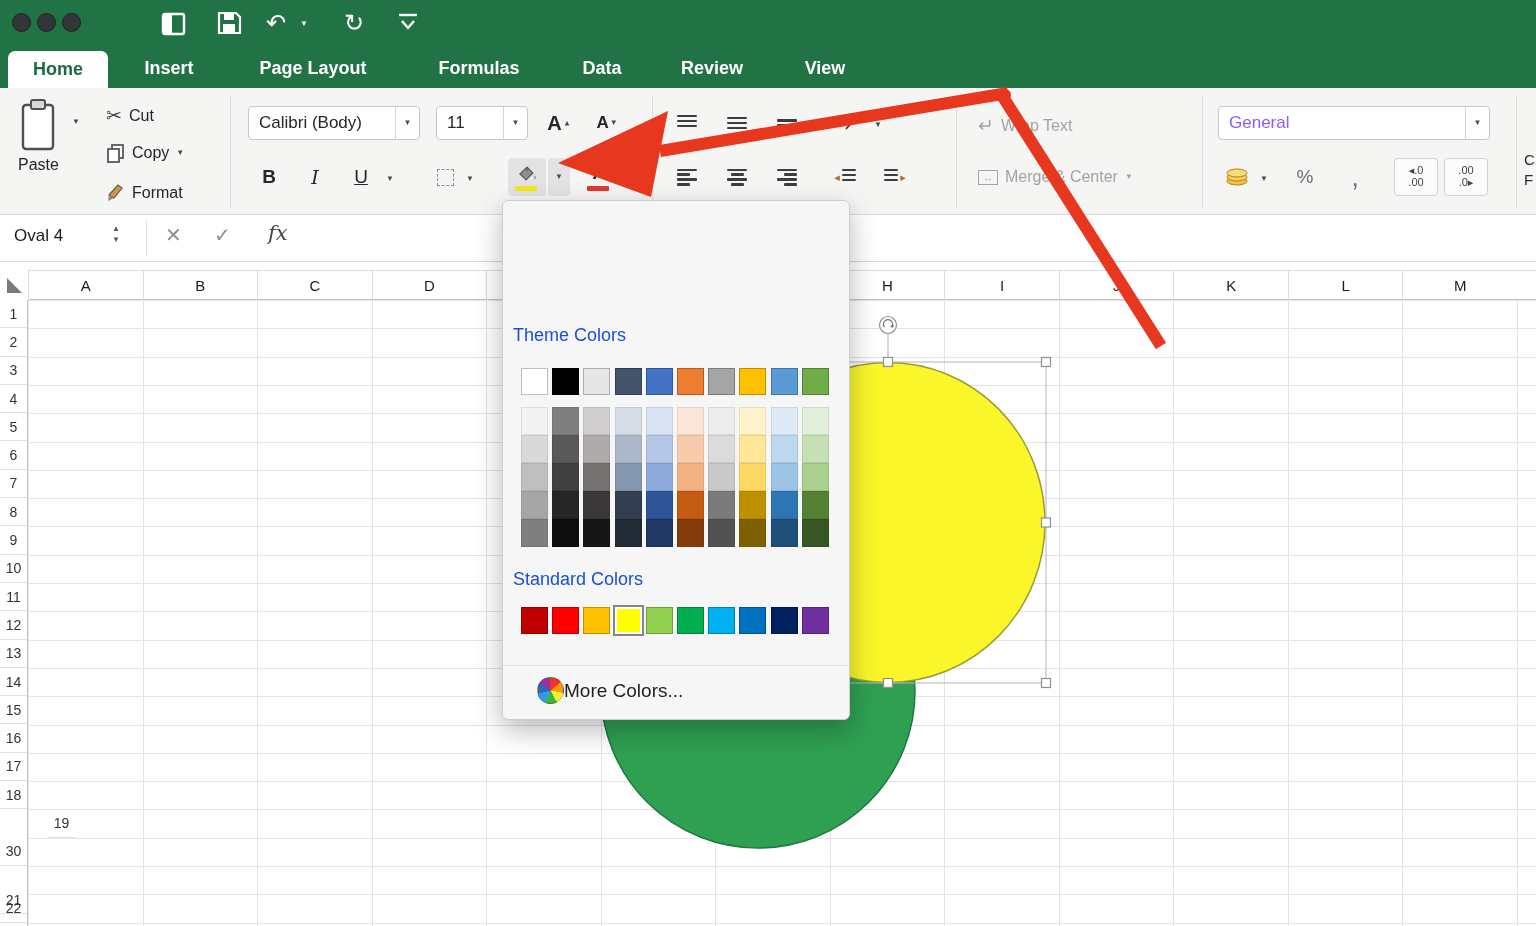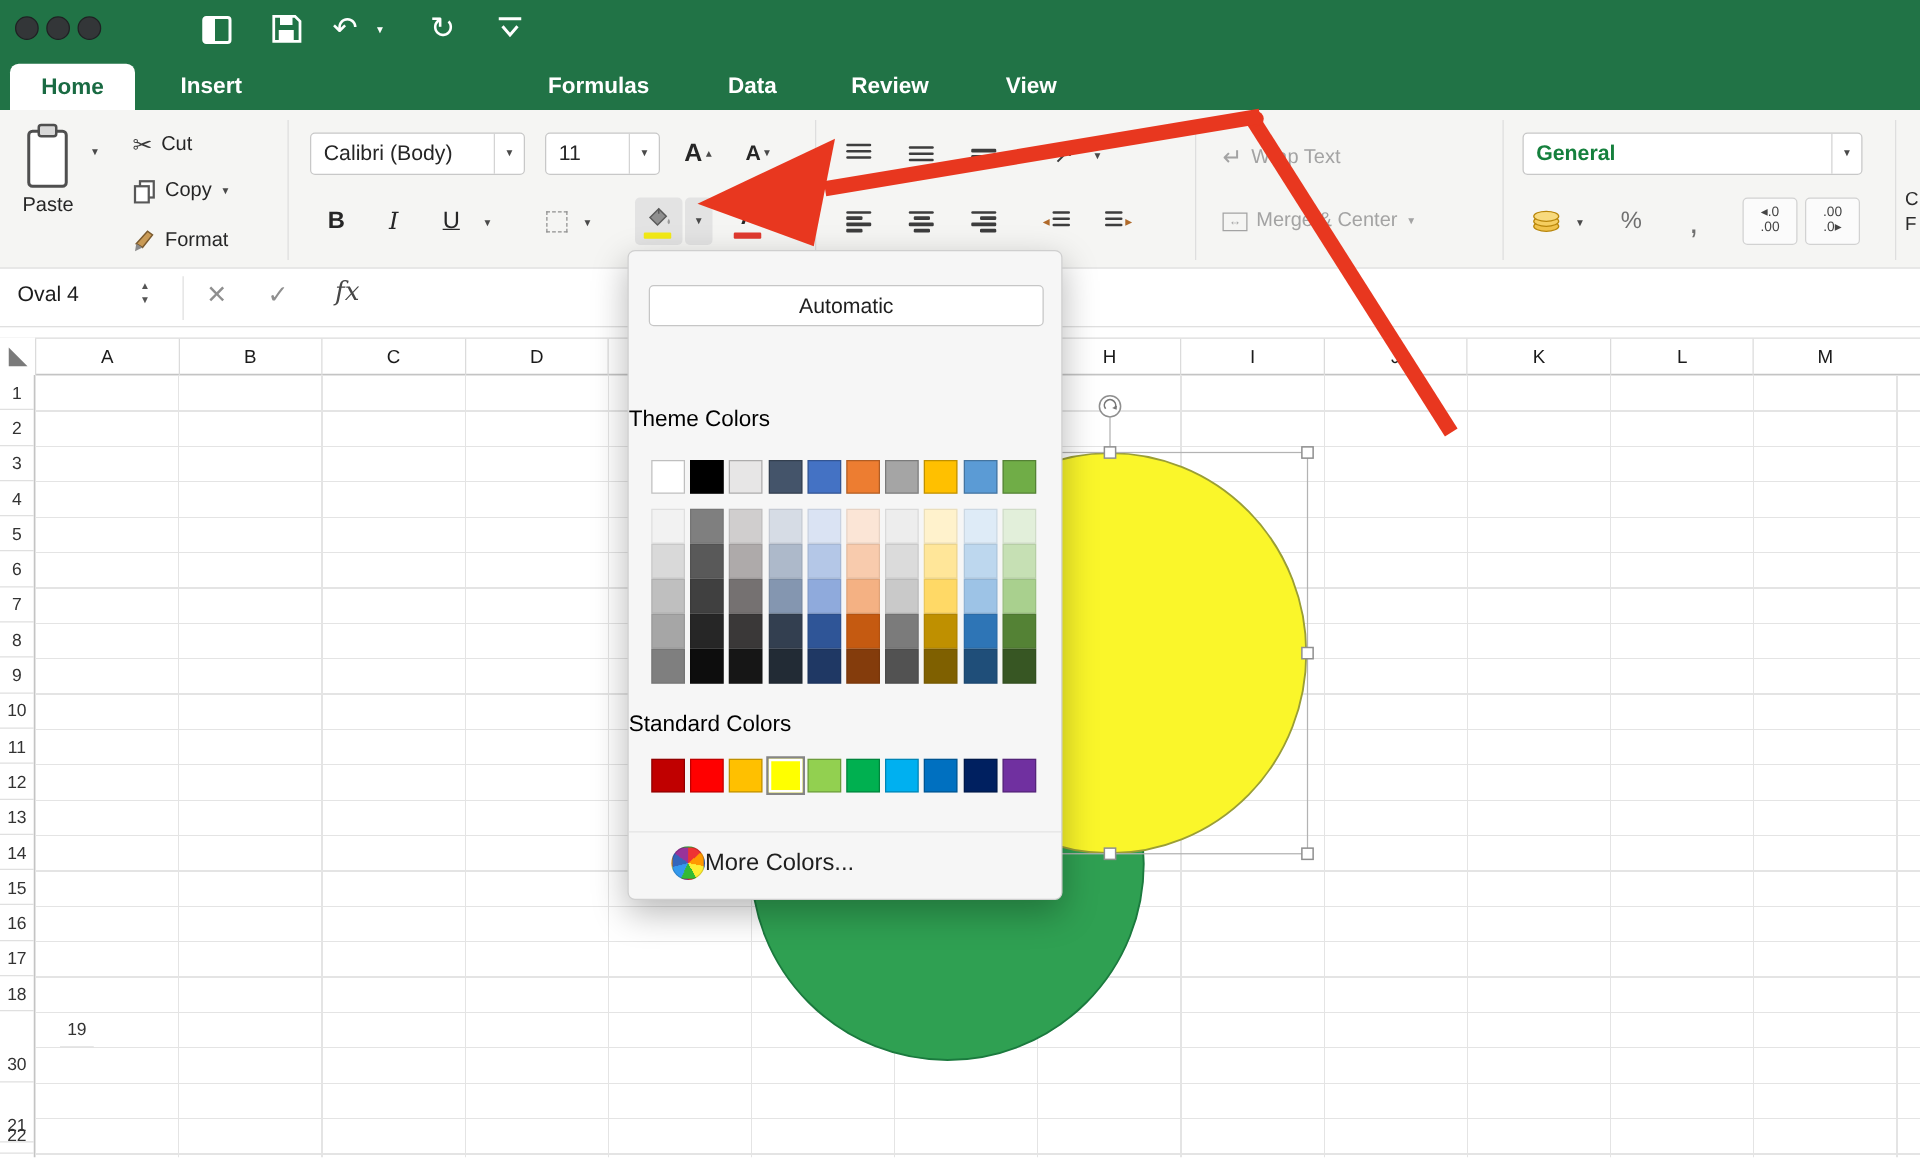--- a/index.html
+++ b/index.html
@@ -80,21 +80,21 @@
   .shapes-layer { position:absolute; left:0; top:0; width:1536px; height:926px;
                   z-index:5; pointer-events:none; }
 
   
   .fill-menu { position:absolute; left:502px; top:200px; width:348px; height:520px;
                background:#F6F6F6; border:1px solid #CFCFCF; border-radius:6px;
                box-shadow:0 10px 28px rgba(0,0,0,.28); z-index:10; }
   .menu-btn { position:absolute; left:16px; width:316px; height:33px; background:#fff;
               border:1px solid #C6C6C6; border-radius:4px; display:flex; align-items:center;
               justify-content:center; font-size:17px; color:#1e1e1e; }
-  .menu-label { position:absolute; left:0; font-size:18px; color:#000000;text-align:center; }
+  .menu-label { position:absolute; left:10px; font-size:18px; color:#1d4ed8;text-align:center; }
   .swatch { position:absolute; width:27px; height:27px; border:1px solid rgba(0,0,0,.25); }
   .swatch-selected { border:2px solid #fff; box-shadow:0 0 0 2px #858585; }
   .variant { position:absolute; width:27px; height:28px; border:1px solid rgba(0,0,0,.08); }
   .more-colors { position:absolute; left:0; top:464px; width:346px; height:50px;
                  border-top:1px solid #E4E4E4; display:flex; align-items:center; }
   .color-wheel { width:27px; height:27px; border-radius:50%; margin-left:34px;
                  border:1px solid rgba(0,0,0,.15);
                  background:conic-gradient(#e33 0 14%, #f90 14% 28%, #fe3 28% 42%,
                    #3b3 42% 57%, #39e 57% 71%, #36b 71% 85%, #939 85% 100%); }
   .more-label { margin-left:0; font-size:19px; color:#1f1f1f; }
@@ -133,20 +133,21 @@
       <svg width="24" height="22" viewBox="0 0 24 22">
           <path d="M3 3 H21" stroke="#fff" stroke-width="2.4"></path>
           <path d="M6 9 l6 7 6-7" fill="none" stroke="#fff" stroke-width="2.4"></path>
         </svg>
     </span>
   </div>
 
   <div class="tabbar">
       <div class="tab tab-active" style="left: 8px; width: 100px;">Home</div>
       <div class="tab" style="left: 135px; width: 68px;">Insert</div>
+      <div class="tab" style="left: 235px; width: 156px;">Page Layout</div>
       <div class="tab" style="left: 422px; width: 114px;">Formulas</div>
       <div class="tab" style="left: 568px; width: 68px;">Data</div>
       <div class="tab" style="left: 668px; width: 88px;">Review</div>
       <div class="tab" style="left: 793px; width: 64px;">View</div>
     </div>
 
   <div class="ribbon">
 
     <div class="rbtn" style="left:18px;top:10px;flex-direction:column;gap:4px;">
       <svg width="38" height="54" viewBox="0 0 38 54">
@@ -294,21 +295,21 @@
       <span class="rlabel dim">Wrap Text</span>
     </div>
     <div class="rbtn dim" style="left:978px;top:80px;">
       <span style="width:20px;height:15px;border:1.5px solid #A3A3A3;display:flex;align-items:center;justify-content:center;font-size:10px;">↔</span>
       <span class="rlabel dim">Merge &amp; Center</span>
       <span class="caret" style="color:#A3A3A3;">▼</span>
     </div>
     <div class="rsep" style="left:1202px;"></div>
 
     <div class="select" style="left:1218px;top:18px;width:272px;">
-      <span class="sel-text" style="color:#15803d;font-weight:bold;">General</span>
+      <span class="sel-text" style="color:#8b5cf6;">General</span>
       <span class="sel-caret">
           <span class="caret">▼</span>
         </span>
     </div>
     <div class="sqbtn" style="left:1218px;top:70px;">
       <svg width="24" height="18" viewBox="0 0 24 18">
           <ellipse cx="12" cy="13" rx="10" ry="4" fill="#F0C24A" stroke="#B8860B"></ellipse>
           <ellipse cx="12" cy="9" rx="10" ry="4" fill="#F5CE60" stroke="#B8860B"></ellipse>
           <ellipse cx="12" cy="5" rx="10" ry="4" fill="#F8DA7E" stroke="#B8860B"></ellipse>
         </svg>
@@ -408,21 +409,20 @@
         <rect x="725.5" y="678.5" width="9" height="9" fill="#fff" stroke="#8F8F8F" stroke-width="1.2"></rect>
         <rect x="883.5" y="678.5" width="9" height="9" fill="#fff" stroke="#8F8F8F" stroke-width="1.2"></rect>
         <rect x="1041.5" y="678.5" width="9" height="9" fill="#fff" stroke="#8F8F8F" stroke-width="1.2"></rect>
       </g>
     <circle cx="888" cy="325" r="8.5" fill="#fff" stroke="#8F8F8F" stroke-width="1.2"></circle>
     <path d="M 884.5 327 A 4.5 4.5 0 1 1 891.5 327" fill="none" stroke="#777" stroke-width="1.3"></path>
     <path d="M 893.3 327.8 l -3.6 -1.4 l 3.9 -2 z" fill="#777"></path>
   </svg>
 
   <div class="fill-menu">
-    <div class="menu-btn" style="top:27px;">Automatic</div>
     <div class="menu-label" style="top:124px;">Theme Colors</div>
     <div style="position:absolute;left:18px;top:167px;width:312px;height:27px;">
         <div class="swatch" style="left: 0px; top: 0px; background: rgb(255, 255, 255);"></div>
         <div class="swatch" style="left: 31.2px; top: 0px; background: rgb(0, 0, 0);"></div>
         <div class="swatch" style="left: 62.4px; top: 0px; background: rgb(231, 230, 230);"></div>
         <div class="swatch" style="left: 93.6px; top: 0px; background: rgb(68, 84, 106);"></div>
         <div class="swatch" style="left: 124.8px; top: 0px; background: rgb(68, 114, 196);"></div>
         <div class="swatch" style="left: 156px; top: 0px; background: rgb(237, 125, 49);"></div>
         <div class="swatch" style="left: 187.2px; top: 0px; background: rgb(165, 165, 165);"></div>
         <div class="swatch" style="left: 218.4px; top: 0px; background: rgb(255, 192, 0);"></div>

